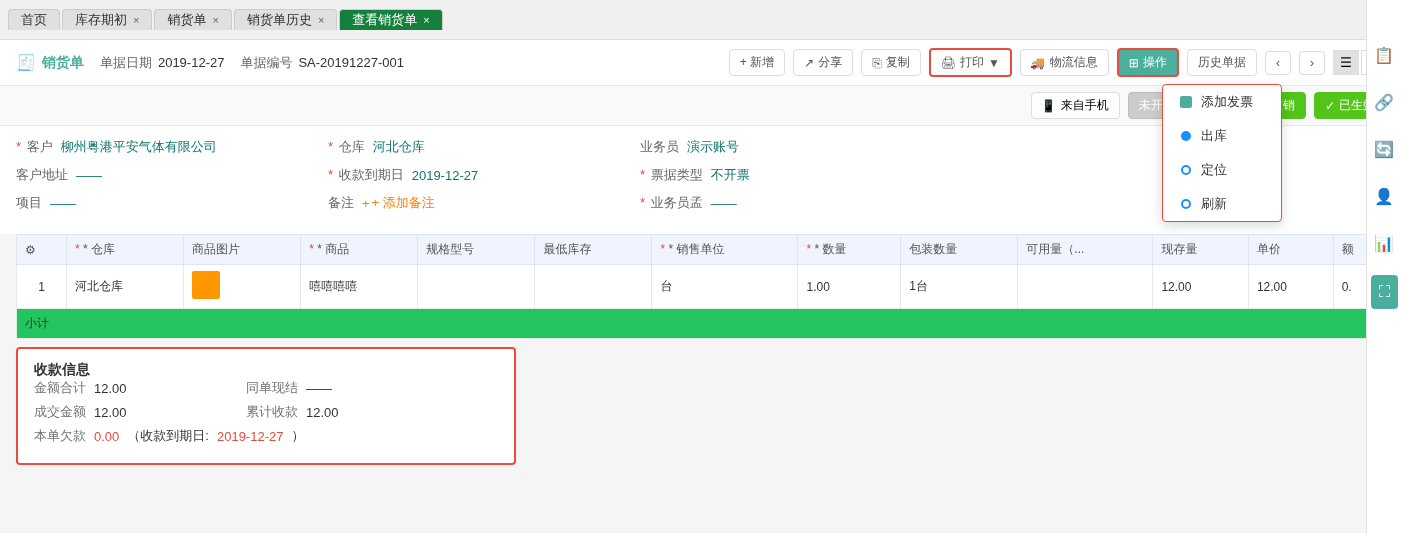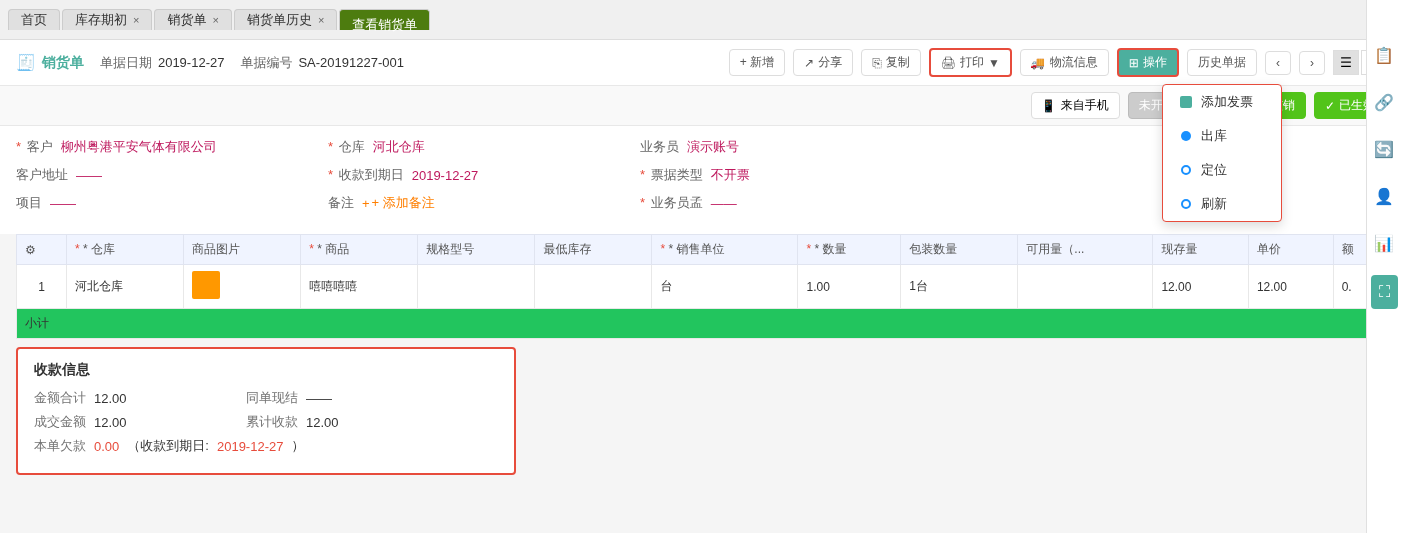--- a/index.html
+++ b/index.html
@@ -8,21 +8,21 @@
     
     .tab-bar {
       display: flex; align-items: center; background: #f0f0f0; border-bottom: 1px solid #ddd;
       height: 40px; padding: 0 8px; gap: 2px;
     }
     .tab-item {
       display: flex; align-items: center; padding: 6px 12px; cursor: pointer;
       background: #e0e0e0; border-radius: 4px 4px 0 0; font-size: 13px; gap: 6px;
       height: 21px; border: 1px solid #ccc; border-bottom: none;
     }
-    .tab-item.active { background: #4d7c0f; color: white; flex-direction: column; }
+    .tab-item.active { background: #15803d; color: white; }
     .tab-item .close-btn { font-size: 11px; color: #666; cursor: pointer; }
     .tab-item.active .close-btn { color: white; }
     .tab-spacer { flex: 1; }
     .tab-close-all { font-size: 18px; color: #999; cursor: pointer; padding: 0 8px; }
 
     
     .doc-header {
       display: flex; align-items: center; padding: 8px 16px; border-bottom: 1px solid #e8e8e8;
       background: white; gap: 16px; position: relative;
     }
@@ -55,42 +55,42 @@
     .status-btn.effective { background: #52c41a; color: white; border-color: #52c41a; }
     .status-btn.grey { background: #ccc; color: white; border-color: #bbb; }
     .status-spacer { flex: 1; }
 
     
     .form-section { padding: 12px 16px; background: white; }
     .form-row { display: flex; align-items: center; margin-bottom: 10px; gap: 32px; }
     .field-group { display: flex; align-items: center; gap: 8px; min-width: 280px; }
     .field-label { color: #666; white-space: nowrap; }
     .field-required { color: #e74c3c; margin-right: 2px; }
-    .field-value { color: #be185d; }
+    .field-value { color: #0f766e; }
     .field-add { color: #ff7f00; cursor: pointer; display: flex; align-items: center; gap: 2px; }
 
     
     .table-section { padding: 0 16px; }
     .data-table { width: 100%; border-collapse: collapse; font-size: 12px; }
     .data-table th {
       background: #f0f4ff; border: 1px solid #e0e4f0; padding: 6px 8px;
       text-align: left; font-weight: normal; color: #555; white-space: nowrap;
     }
     .data-table th .required { color: #e74c3c; }
     .data-table td { border: 1px solid #e8e8e8; padding: 6px 8px; background: white; }
     .data-table tr.subtotal td { background: #22c55e; font-weight: normal; }
     .gear-cell { text-align: center; }
     .product-img { width: 28px; height: 28px; background: #ff9800; border-radius: 2px; display: inline-block; }
 
     
     .summary-box {
       margin: 8px 16px; border: 2px solid #e74c3c; border-radius: 4px; padding: 12px 16px;
       background: white; display: inline-block; min-width: 500px;
     }
-    .summary-title { font-weight: bold; font-size: 14px; margin-bottom: 10px; }
+    .summary-title { font-weight: bold; font-size: 14px; }
     .summary-row { display: flex; gap: 32px; margin-bottom: 6px; }
     .summary-item { display: flex; align-items: center; gap: 8px; min-width: 180px; }
     .summary-label { color: #737373; }
     .summary-value { color: #333; font-weight: 500; }
     .summary-value.red { color: #e74c3c; }
     .summary-value.date { color: #e74c3c; }
 
     
     .dropdown-menu {
       position: absolute; right: 120px; top: 44px; background: white;

